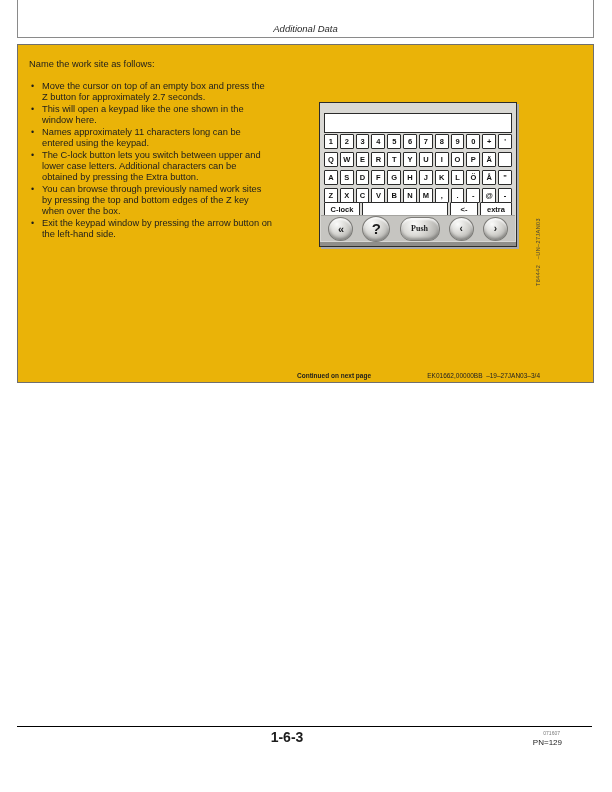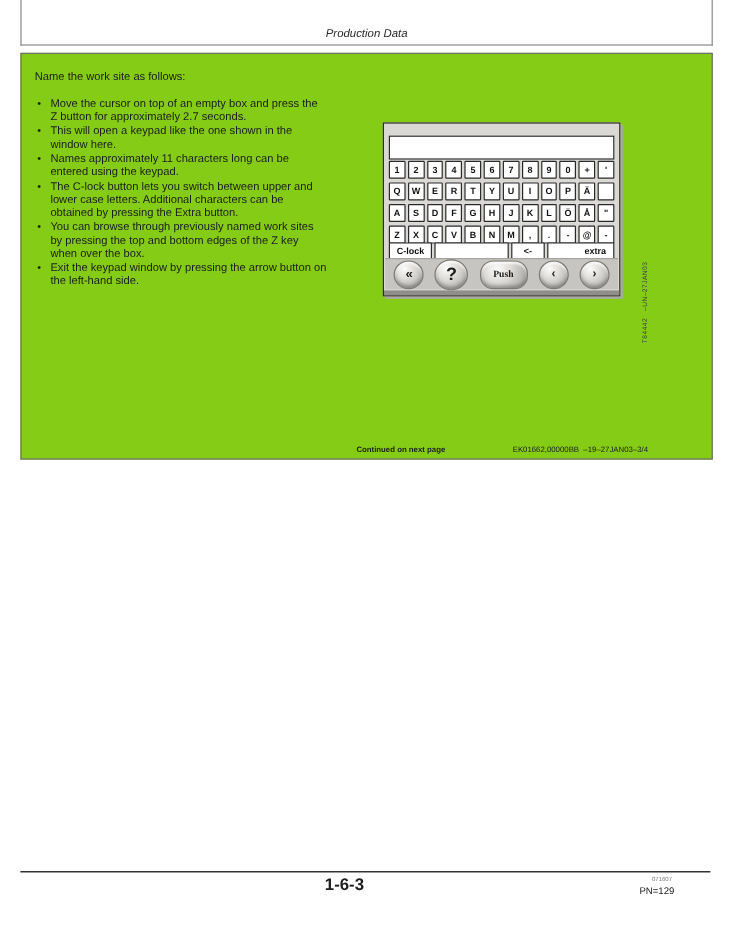--- a/index.html
+++ b/index.html
@@ -12,21 +12,21 @@
     position:absolute;left:17px;top:0;width:575px;height:37px;
     border-left:1px solid #8a8a8a;border-right:1px solid #8a8a8a;border-bottom:1px solid #8a8a8a;
   }
   .header-title{
     position:absolute;bottom:3px;left:0;right:0;text-align:center;
     font-style:italic;font-size:9.5px;color:#2a2a2a;
   }
   
   .main-box{
     position:absolute;left:17px;top:44px;width:575px;height:337px;
-    border:1px solid #6f6f6f;background:#84cc16;
+    border:1px solid #6f6f6f;background:#eab308;
   }
   .intro{position:absolute;left:11px;top:14px;font-size:9.3px;}
   .bullets{position:absolute;left:13px;top:36px;width:296px;list-style:none;margin:0;padding:0;}
   .bullets li{display:flex;margin:0 0 1px 0;}
   .bullets .dot{flex:0 0 11px;font-size:9px;line-height:11px;}
   .bullets .btxt{flex:1;font-size:9.3px;line-height:11px;white-space:pre-line;}
   
   .fig{
     position:absolute;left:301px;top:57px;width:196px;height:143px;
     background:#d9d8d4;border:1px solid #2b2b2b;box-shadow:2px 2px 0 #a9a9a9;
@@ -38,21 +38,21 @@
   .keys{position:absolute;left:4px;right:4px;top:31px;}
   .krow{display:flex;gap:2px;margin-bottom:3px;}
   .key{
     flex:1;height:13px;background:#ffffff;border:1px solid #2b2b2b;border-radius:1px;
     display:flex;align-items:center;justify-content:center;
     font-weight:bold;font-size:7.5px;line-height:1;color:#111;
   }
   .krow5 .k-clock{flex:0 0 34px;}
   .krow5 .k-space{flex:1;}
   .krow5 .k-bksp{flex:0 0 26px;}
-  .krow5 .k-extra{flex:0 0 30px;padding-left:24px;}
+  .krow5 .k-extra{flex:0 0 30px;}
   .navbar{
     position:absolute;left:1px;right:1px;bottom:5px;height:26px;
     background:#c6c5c1;display:flex;align-items:center;justify-content:space-between;
     padding:0 7px;box-sizing:border-box;border-top:1px solid #a5a4a0;
   }
   .navbtn{
     width:23px;height:22px;border-radius:50%;
     background:radial-gradient(circle at 35% 28%, #fbfbfa 0%, #d6d5d1 45%, #9c9b97 100%);
     border:1px solid #7c7b77;
     box-shadow:inset 0 -2px 3px rgba(0,0,0,.28), inset 0 2px 2px rgba(255,255,255,.85);
@@ -75,21 +75,21 @@
   
   .rule{position:absolute;left:17px;width:575px;top:726px;border-top:1.5px solid #000;}
   .pageno{position:absolute;top:729px;left:0;width:574px;text-align:center;font-weight:bold;font-size:14px;}
   .printcode{position:absolute;top:730px;right:52px;font-size:5px;color:#7a7a7a;}
   .pn{position:absolute;top:738px;right:50px;font-size:8px;color:#222;}
 </style>
 </head>
 <body>
 
 <div class="header-box">
-  <div class="header-title">Production Data</div>
+  <div class="header-title">Additional Data</div>
 </div>
 
 <div class="main-box">
   <div class="intro">Name the work site as follows:</div>
 
   <ul class="bullets">
       <li>
         <span class="dot">•</span>
         <span class="btxt">Move the cursor on top of an empty box and press the
 Z button for approximately 2.7 seconds.</span>

